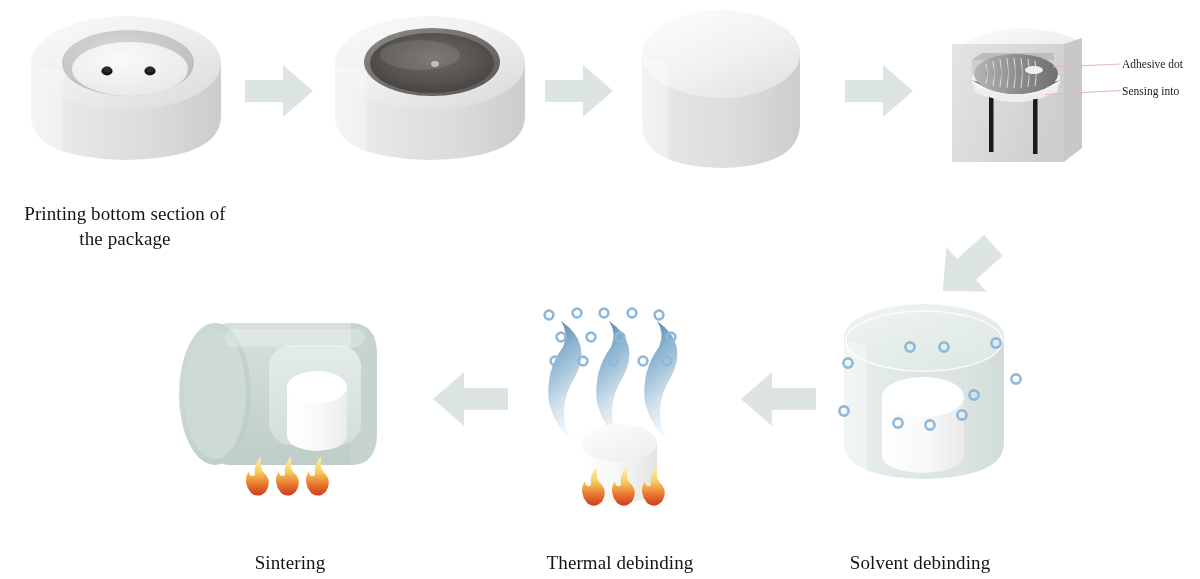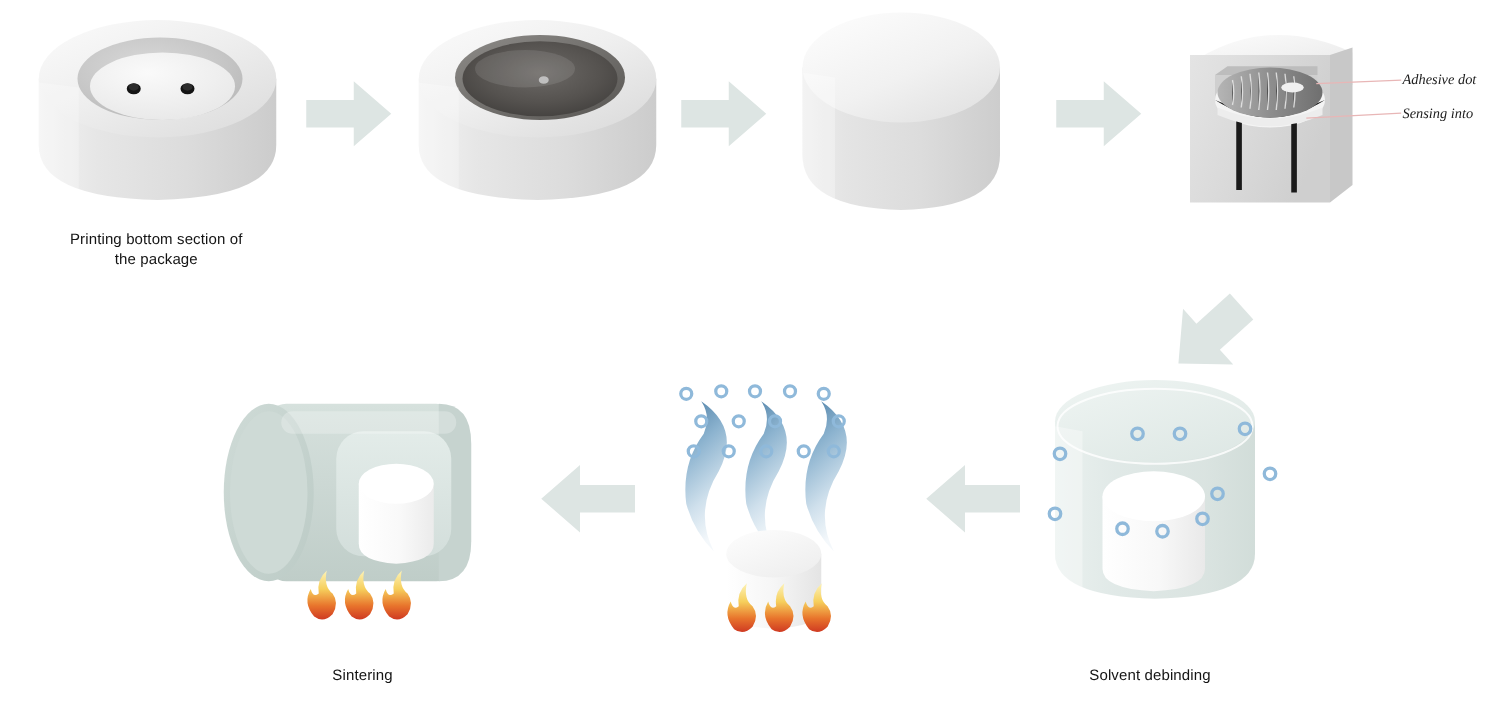--- a/index.html
+++ b/index.html
@@ -13,34 +13,34 @@
     height: 579px;
     background: #ffffff;
     font-family: "Liberation Serif", "DejaVu Serif", serif;
     overflow: hidden;
   }
   .step { position: absolute; }
   .art { position: absolute; }
   .caption {
     position: absolute;
     text-align: center;
-    font-family: Liberation Sans, sans-serif;
-    font-size: 12px;
+    font-family: Liberation Serif, serif;
+    font-size: 19px;
     line-height: 1.34;
     color: #141414;
     white-space: pre-line;
     letter-spacing: .1px;
+    margin-top: 18px;
   }
   .callout-label {
     position: absolute;
     font-family: "Liberation Serif", "DejaVu Serif", serif;
     font-size: 11.5px;
     color: #1b1b1b;
     white-space: nowrap;
-    font-style: italic;
   }
   .arrow { position: absolute; }
   .leader { position: absolute; background: #e8b6b6; height: 1.2px; }
 </style>
 </head>
 <body>
 
 <div id="canvas">
 
   <div class="step" style="left:0px; top:0px; width:250px; height:230px;">
@@ -326,20 +326,21 @@
 
       <path d="M76,158 L76,202 Q76,216 114,218 Q152,216 152,202 L152,158 Z" fill="url(#s6part)"></path>
       <ellipse cx="114" cy="158" rx="38" ry="19" fill="url(#s6parttop)"></ellipse>
 
       <g>
         <path d="M88,232 Q78,220 85,208 Q87,216 92,212 Q90,200 99,192 Q96,206 104,212 Q110,220 104,230 Q96,238 88,232 Z" fill="url(#flameA)" transform="translate(-6,-8) scale(0.92) translate(8,14)"></path>
         <path d="M88,232 Q78,220 85,208 Q87,216 92,212 Q90,200 99,192 Q96,206 104,212 Q110,220 104,230 Q96,238 88,232 Z" fill="url(#flameA)" transform="translate(24,-8) scale(0.92) translate(8,14)"></path>
         <path d="M88,232 Q78,220 85,208 Q87,216 92,212 Q90,200 99,192 Q96,206 104,212 Q110,220 104,230 Q96,238 88,232 Z" fill="url(#flameA)" transform="translate(54,-8) scale(0.92) translate(8,14)"></path>
       </g>
     </svg>
+    <div class="caption" style="left:0px; top:247px; width:250px;">Thermal debinding</div>
   </div>
 
   <svg class="arrow" width="80" height="62" viewBox="0 0 80 62" style="left:430px; top:368px;">
     <path d="M78,20 L34,20 L34,4 L3,31 L34,58 L34,42 L78,42 Z" fill="#dde5e3"></path>
   </svg>
 
   <div class="step" style="left:155px; top:295px; width:270px; height:284px;">
     <svg class="art" width="250" height="230" viewBox="0 0 250 230" style="left:10px; top:0px;">
       <defs>
         <linearGradient id="s7tube" x1="0" y1="0" x2="0" y2="1">

